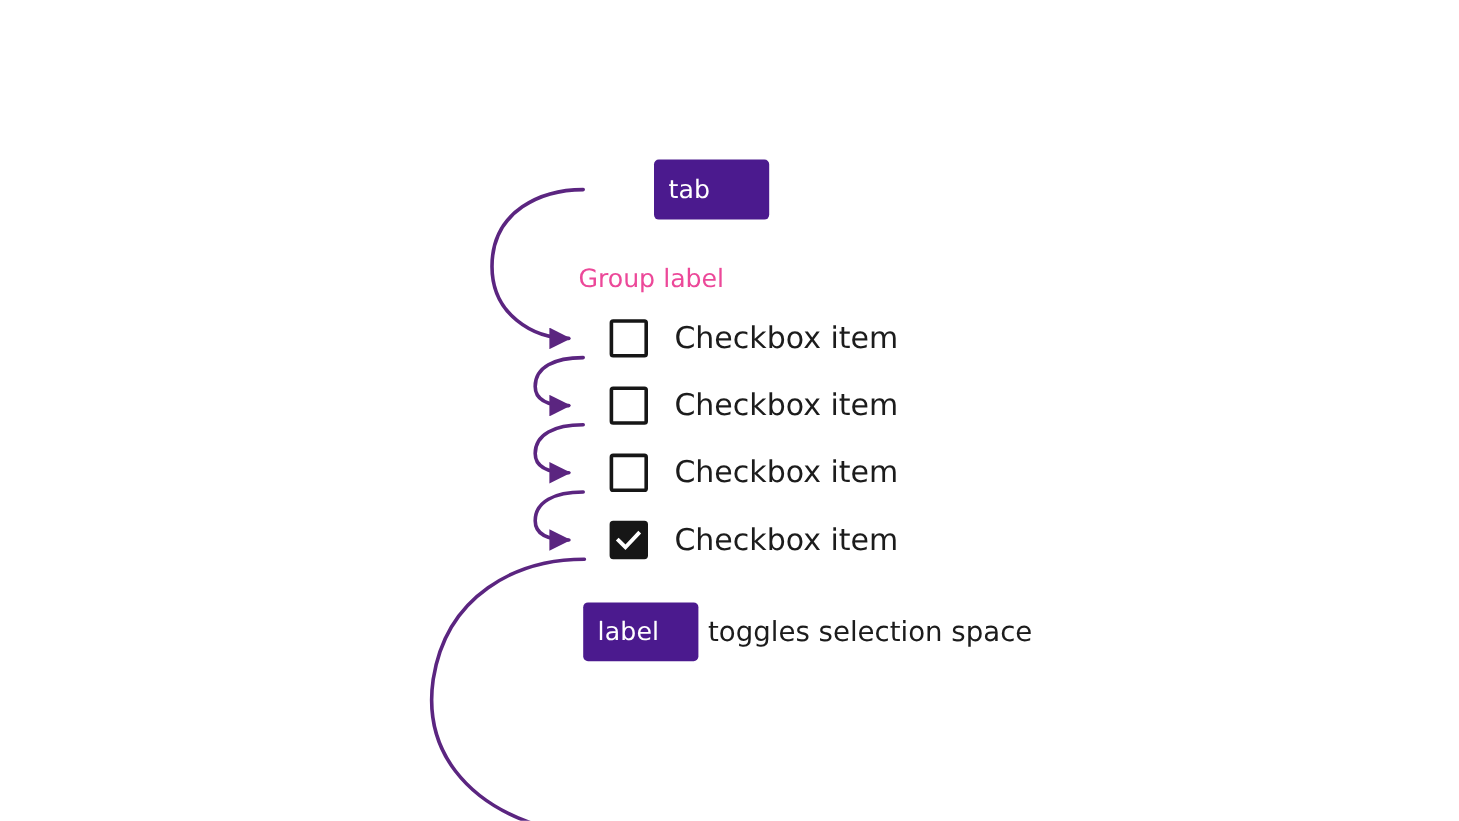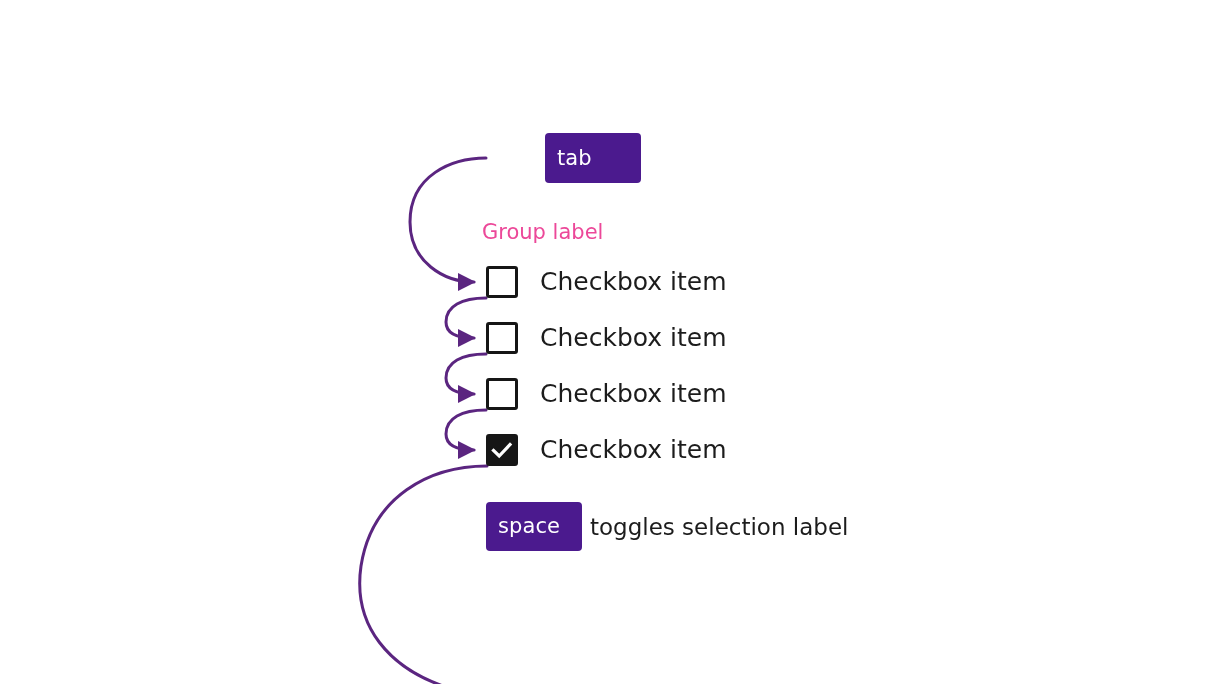--- a/index.html
+++ b/index.html
@@ -62,21 +62,21 @@
     top: 219px;
     font-size: 21px;
     line-height: 26px;
     color: #6f6f6f;
     white-space: nowrap;
   }
 
   
   #checkbox-group {
     position: absolute;
-    left: 486px;
+    left: 508px;
     top: 266px;
   }
   .cb-row {
     position: relative;
     height: 32px;
     margin-bottom: 24px;
     display: flex;
     align-items: center;
   }
   .cb-row:last-child { margin-bottom: 0; }
@@ -183,16 +183,16 @@
     <span class="cb-box checked" style="border-color: rgb(22, 22, 22); background: rgb(22, 22, 22);">
       <svg class="cb-check" viewBox="0 0 26 26" xmlns="http://www.w3.org/2000/svg">
         <path d="M 4.5 13.4 L 10.2 19.0 L 21.0 7.6" fill="none" stroke="#ffffff" stroke-width="3.2" stroke-linecap="square" stroke-linejoin="miter"></path>
       </svg>
     </span>
     <span class="cb-label" style="color: rgb(28, 28, 28);">Checkbox item</span>
   </div>
 </div>
 
 <div id="badge-space" class="key-badge" style="background: rgb(75, 26, 142);">
-  <span>space</span>
+  <span>label</span>
 </div>
 
-<div id="space-hint-text" style="color: rgb(28, 28, 28);">toggles selection label</div>
+<div id="space-hint-text" style="color: rgb(28, 28, 28);">toggles selection space</div>
 
 </body></html>

